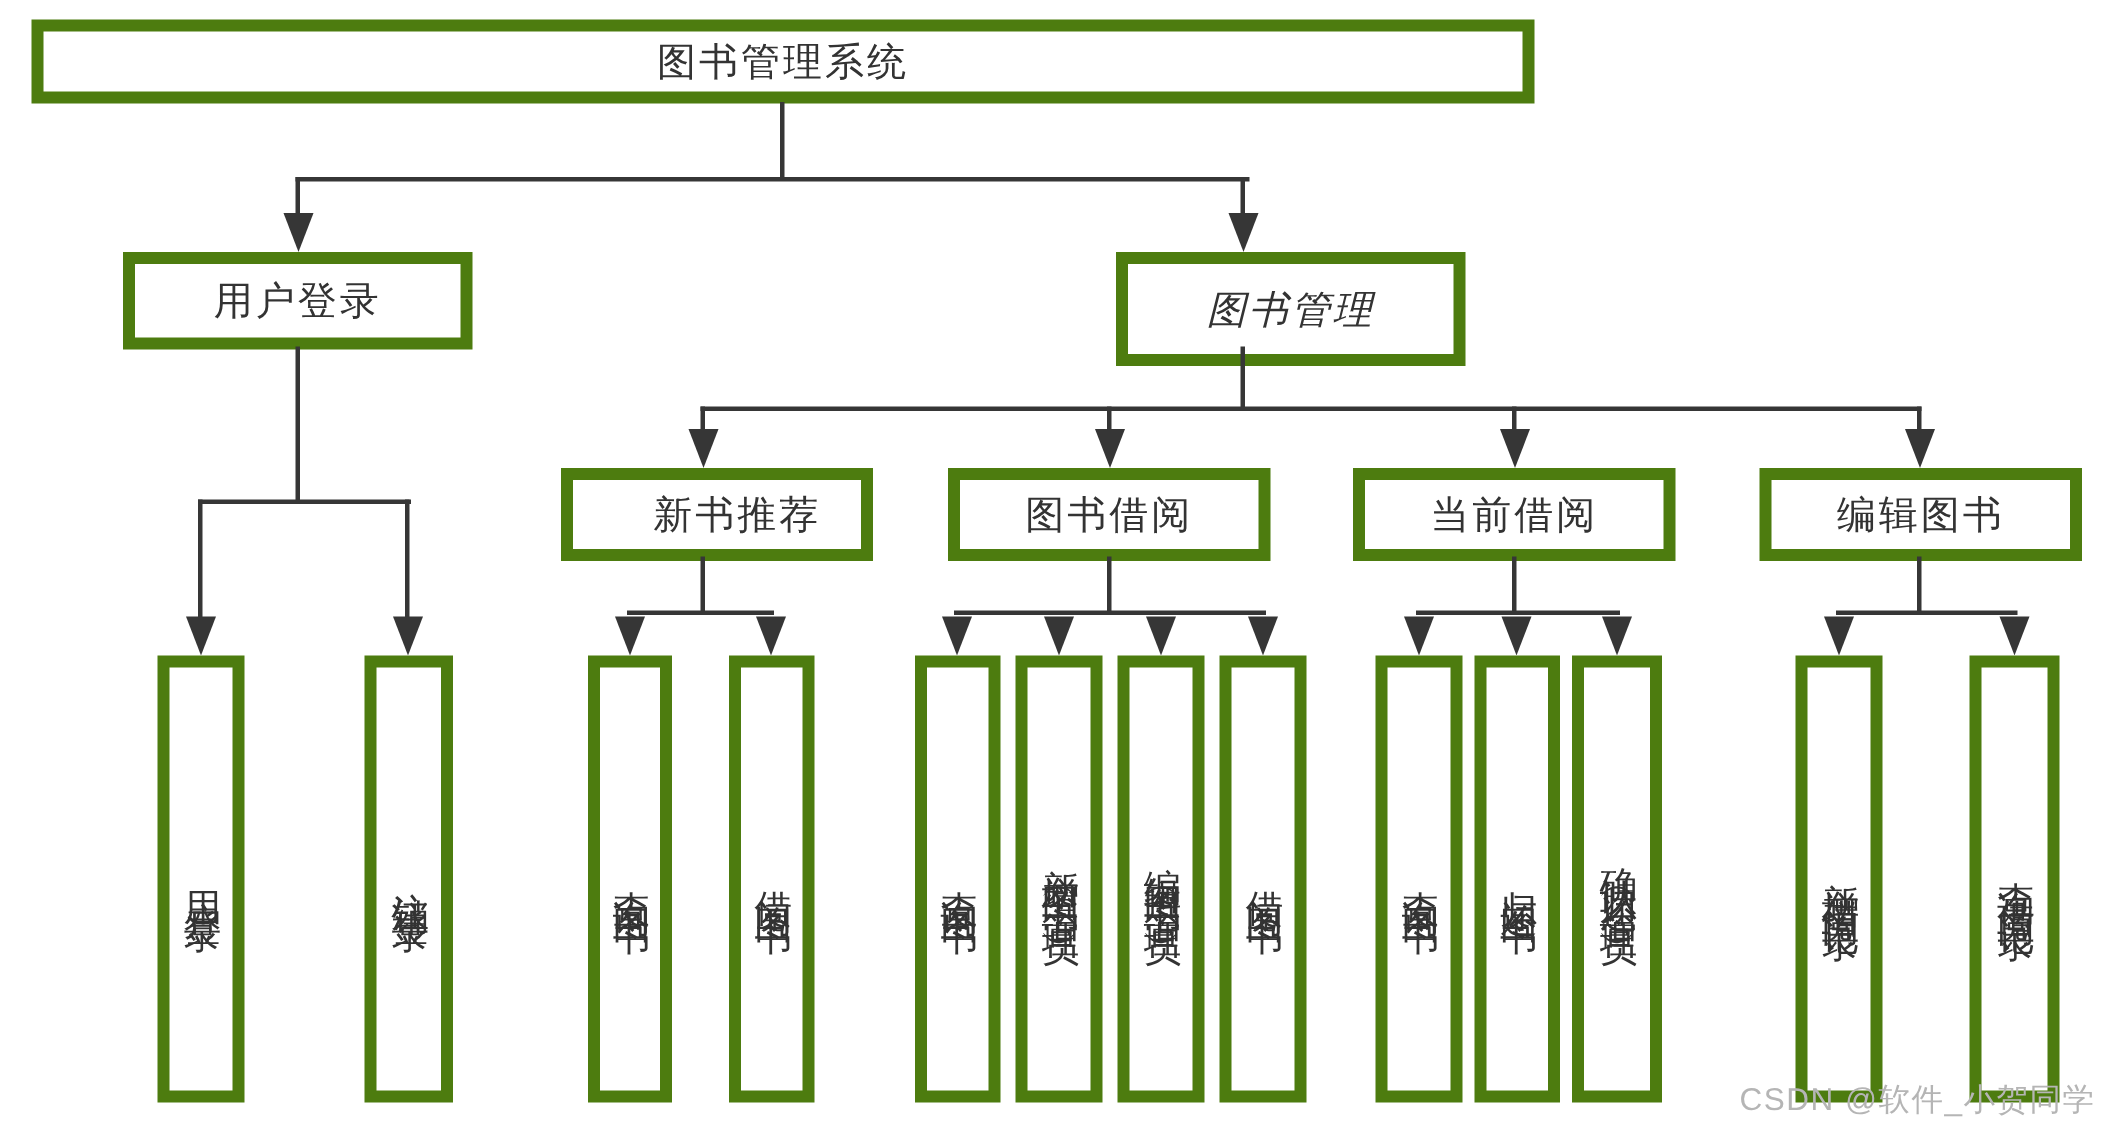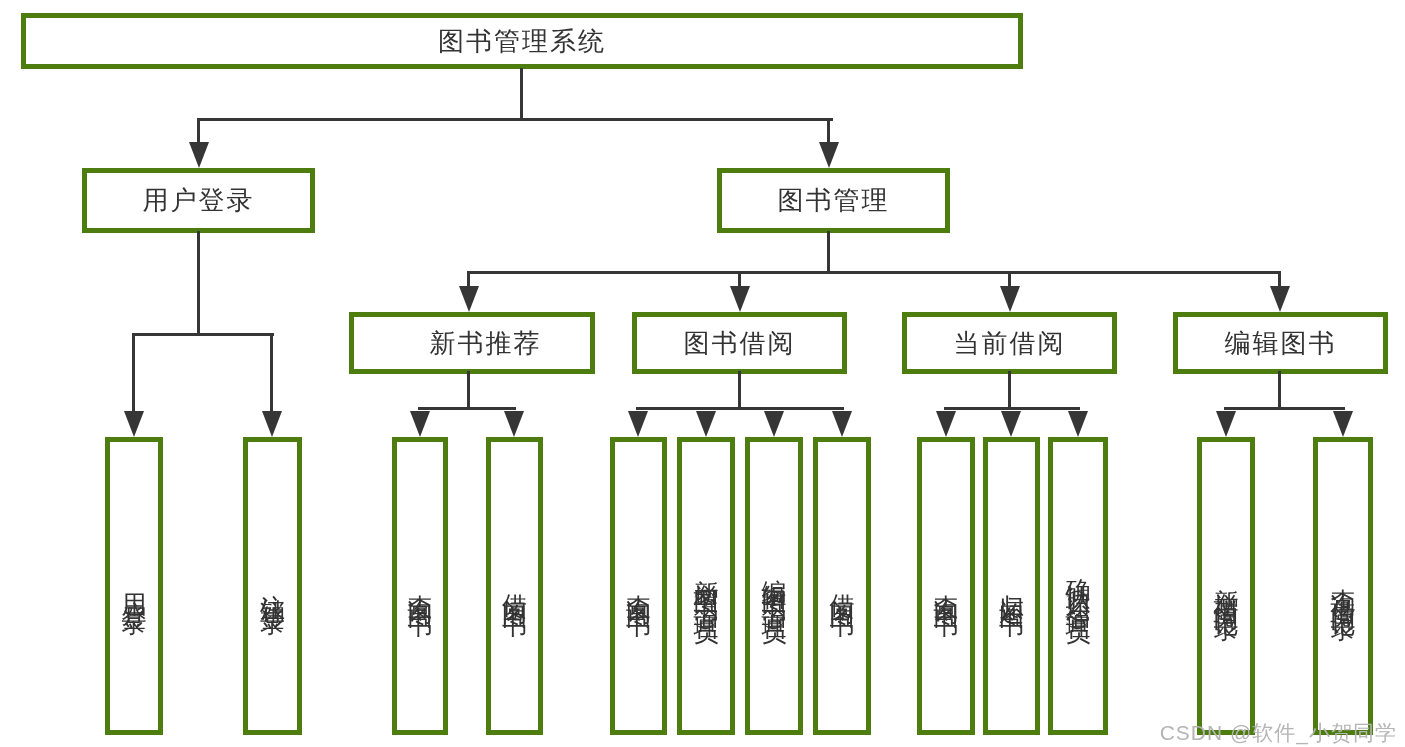--- a/index.html
+++ b/index.html
@@ -1,20 +1,20 @@
 <!DOCTYPE html>
 <html><head>
 <meta charset="utf-8">
 <style>
   html,body{margin:0;padding:0;background:#ffffff;}
   body{font-family:"Liberation Sans","DejaVu Sans",sans-serif;}
   .stage{position:relative;width:1405px;height:747px;background:#ffffff;overflow:hidden;}
   .box{
     position:absolute;box-sizing:border-box;
-    border:5px solid #4d7c0f;background:#ffffff;
+    border:8px solid #4d7c0f;background:#ffffff;
     display:flex;align-items:center;justify-content:center;
     font-size:26px;color:#333333;letter-spacing:2px;
     text-align:center;
   }
   .vbox{
     writing-mode:vertical-rl;text-orientation:mixed;
     font-size:25px;letter-spacing:6px;line-height:1;
   }
   .line{position:absolute;background:#363636;}
   .arrow{
@@ -35,41 +35,41 @@
   <div class="box" style="left:21px;top:13px;width:1002px;height:56px;">图书管理系统</div>
 
   <div class="line" style="left:520px;top:68px;width:3px;height:52px;"></div>
   <div class="line" style="left:197px;top:118px;width:636px;height:3px;"></div>
   <div class="line" style="left:197px;top:118px;width:3px;height:28px;"></div>
   <div class="line" style="left:827px;top:118px;width:3px;height:28px;"></div>
   <div class="arrow" style="left:189px;top:142px;"></div>
   <div class="arrow" style="left:819px;top:142px;"></div>
 
   <div class="box" style="left:82px;top:168px;width:233px;height:65px;">用户登录</div>
-  <div class="box" style="left:717px;top:168px;width:233px;height:65px;">图书管理</div>
+  <div class="box" style="left:744px;top:168px;width:233px;height:76px;font-style:italic;">图书管理</div>
 
   <div class="line" style="left:197px;top:231px;width:3px;height:104px;"></div>
   <div class="line" style="left:132px;top:333px;width:142px;height:3px;"></div>
   <div class="line" style="left:132px;top:333px;width:3px;height:80px;"></div>
   <div class="line" style="left:270px;top:333px;width:3px;height:80px;"></div>
   <div class="arrow" style="left:124px;top:411px;"></div>
   <div class="arrow" style="left:262px;top:411px;"></div>
 
   <div class="line" style="left:827px;top:231px;width:3px;height:43px;"></div>
   <div class="line" style="left:467px;top:271px;width:814px;height:3px;"></div>
   <div class="line" style="left:467px;top:271px;width:3px;height:18px;"></div>
   <div class="line" style="left:738px;top:271px;width:3px;height:18px;"></div>
   <div class="line" style="left:1008px;top:271px;width:3px;height:18px;"></div>
   <div class="line" style="left:1278px;top:271px;width:3px;height:18px;"></div>
   <div class="arrow" style="left:459px;top:286px;"></div>
   <div class="arrow" style="left:730px;top:286px;"></div>
   <div class="arrow" style="left:1000px;top:286px;"></div>
   <div class="arrow" style="left:1270px;top:286px;"></div>
 
-  <div class="box" style="left:349px;top:312px;width:246px;height:62px;padding-left:27px;">新书推荐</div>
+  <div class="box" style="left:374px;top:312px;width:208px;height:62px;padding-left:27px;">新书推荐</div>
   <div class="box" style="left:902px;top:312px;width:215px;height:62px;">当前借阅</div>
   <div class="box" style="left:632px;top:312px;width:215px;height:62px;">图书借阅</div>
   <div class="box" style="left:1173px;top:312px;width:215px;height:62px;">编辑图书</div>
 
   <div class="line" style="left:467px;top:371px;width:3px;height:39px;"></div>
   <div class="line" style="left:738px;top:371px;width:3px;height:39px;"></div>
   <div class="line" style="left:1008px;top:371px;width:3px;height:39px;"></div>
   <div class="line" style="left:1278px;top:371px;width:3px;height:39px;"></div>
 
   <div class="line" style="left:418px;top:407px;width:98px;height:3px;"></div>

